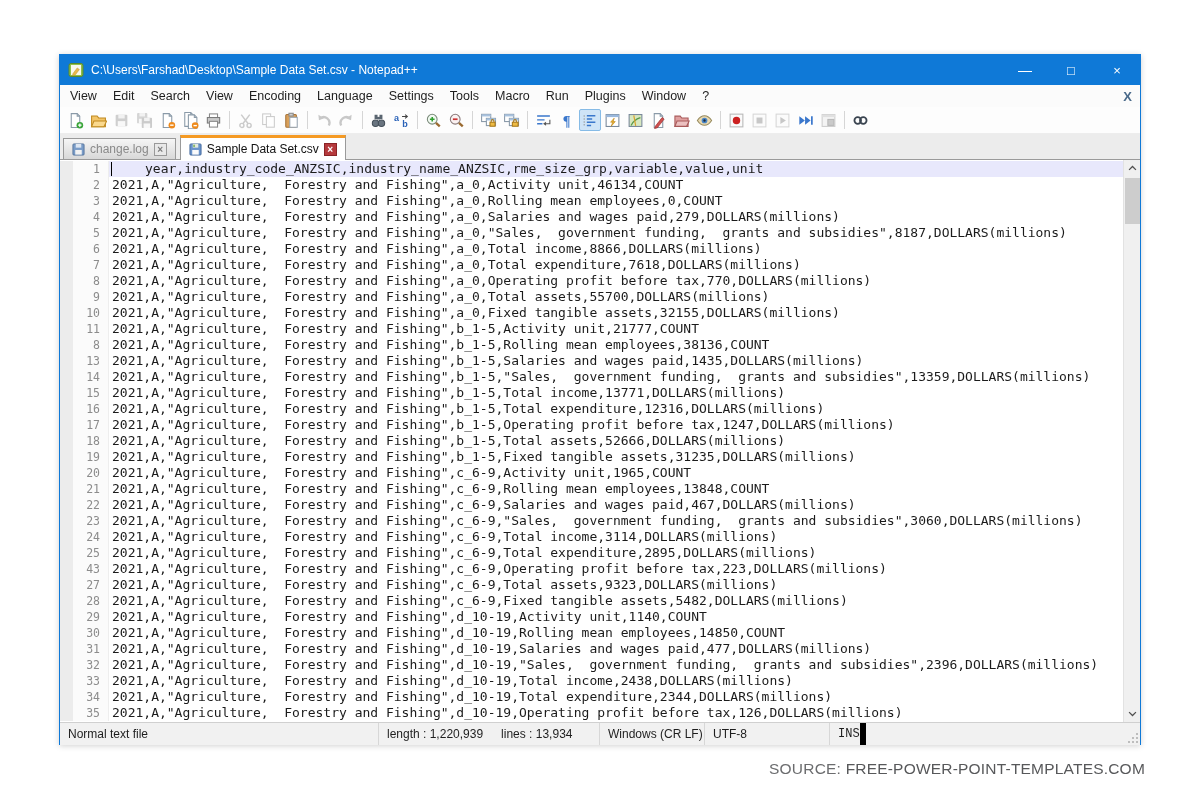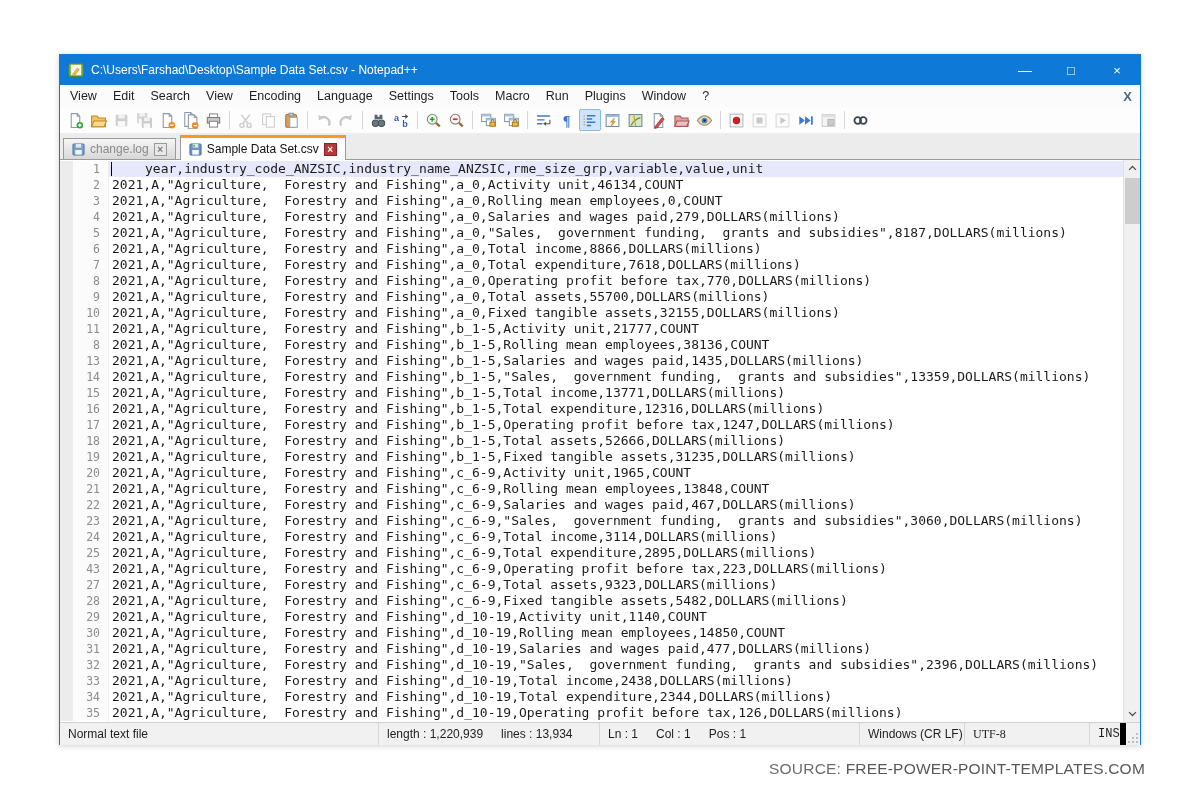--- a/index.html
+++ b/index.html
@@ -72,21 +72,21 @@
 
   
   .statusbar { height:23px; background:#f1f1f1; border-top:1px solid #d0d0d0;
                display:flex; align-items:center; font-size:12px; color:#1e1e1e; }
   .seg { height:100%; display:flex; align-items:center; padding-left:8px; gap:18px;
          border-right:1px solid #d7d7d7; white-space:nowrap; overflow:hidden; }
   .s1 { width:318px; border-right:none; }
   .s2 { width:222px; border-left:1px solid #d7d7d7; }
   .s3 { width:260px; }
   .s4 { width:105px; }
-  .s5 { width:125px;font-family:Liberation Serif, serif; }
+  .s5 { width:125px; }
   .s6 { width:36px; border-right:6px solid #000000;font-family:Liberation Mono, monospace; }
   .grip { flex:1; height:100%; display:flex; align-items:flex-end; justify-content:flex-end; }
 
   
   .attribution { position:absolute; right:55px; top:760px; font-size:15.5px;
                  color:#57585a; letter-spacing:.2px; }
   .attribution .pfx { color:#6b6c6e; }
 </style>
 </head>
 <body>
@@ -456,25 +456,20 @@
         </div>
       </div>
     </div>
 
     <div class="statusbar">
       <div class="seg s1">Normal text file</div>
       <div class="seg s2">
         <span>length : 1,220,939</span>
         <span>lines : 13,934</span>
       </div>
-      <div class="seg s3">
-        <span>Ln : 1</span>
-        <span>Col : 1</span>
-        <span>Pos : 1</span>
-      </div>
       <div class="seg s4">Windows (CR LF)</div>
       <div class="seg s5">UTF-8</div>
       <div class="seg s6">INS</div>
       <div class="grip">
         <svg viewBox="0 0 13 13" width="13" height="13">
             <g fill="#bdbdbd">
               <rect x="9" y="9" width="2" height="2"></rect>
               <rect x="9" y="5" width="2" height="2"></rect>
               <rect x="5" y="9" width="2" height="2"></rect>
               <rect x="9" y="1" width="2" height="2"></rect>

